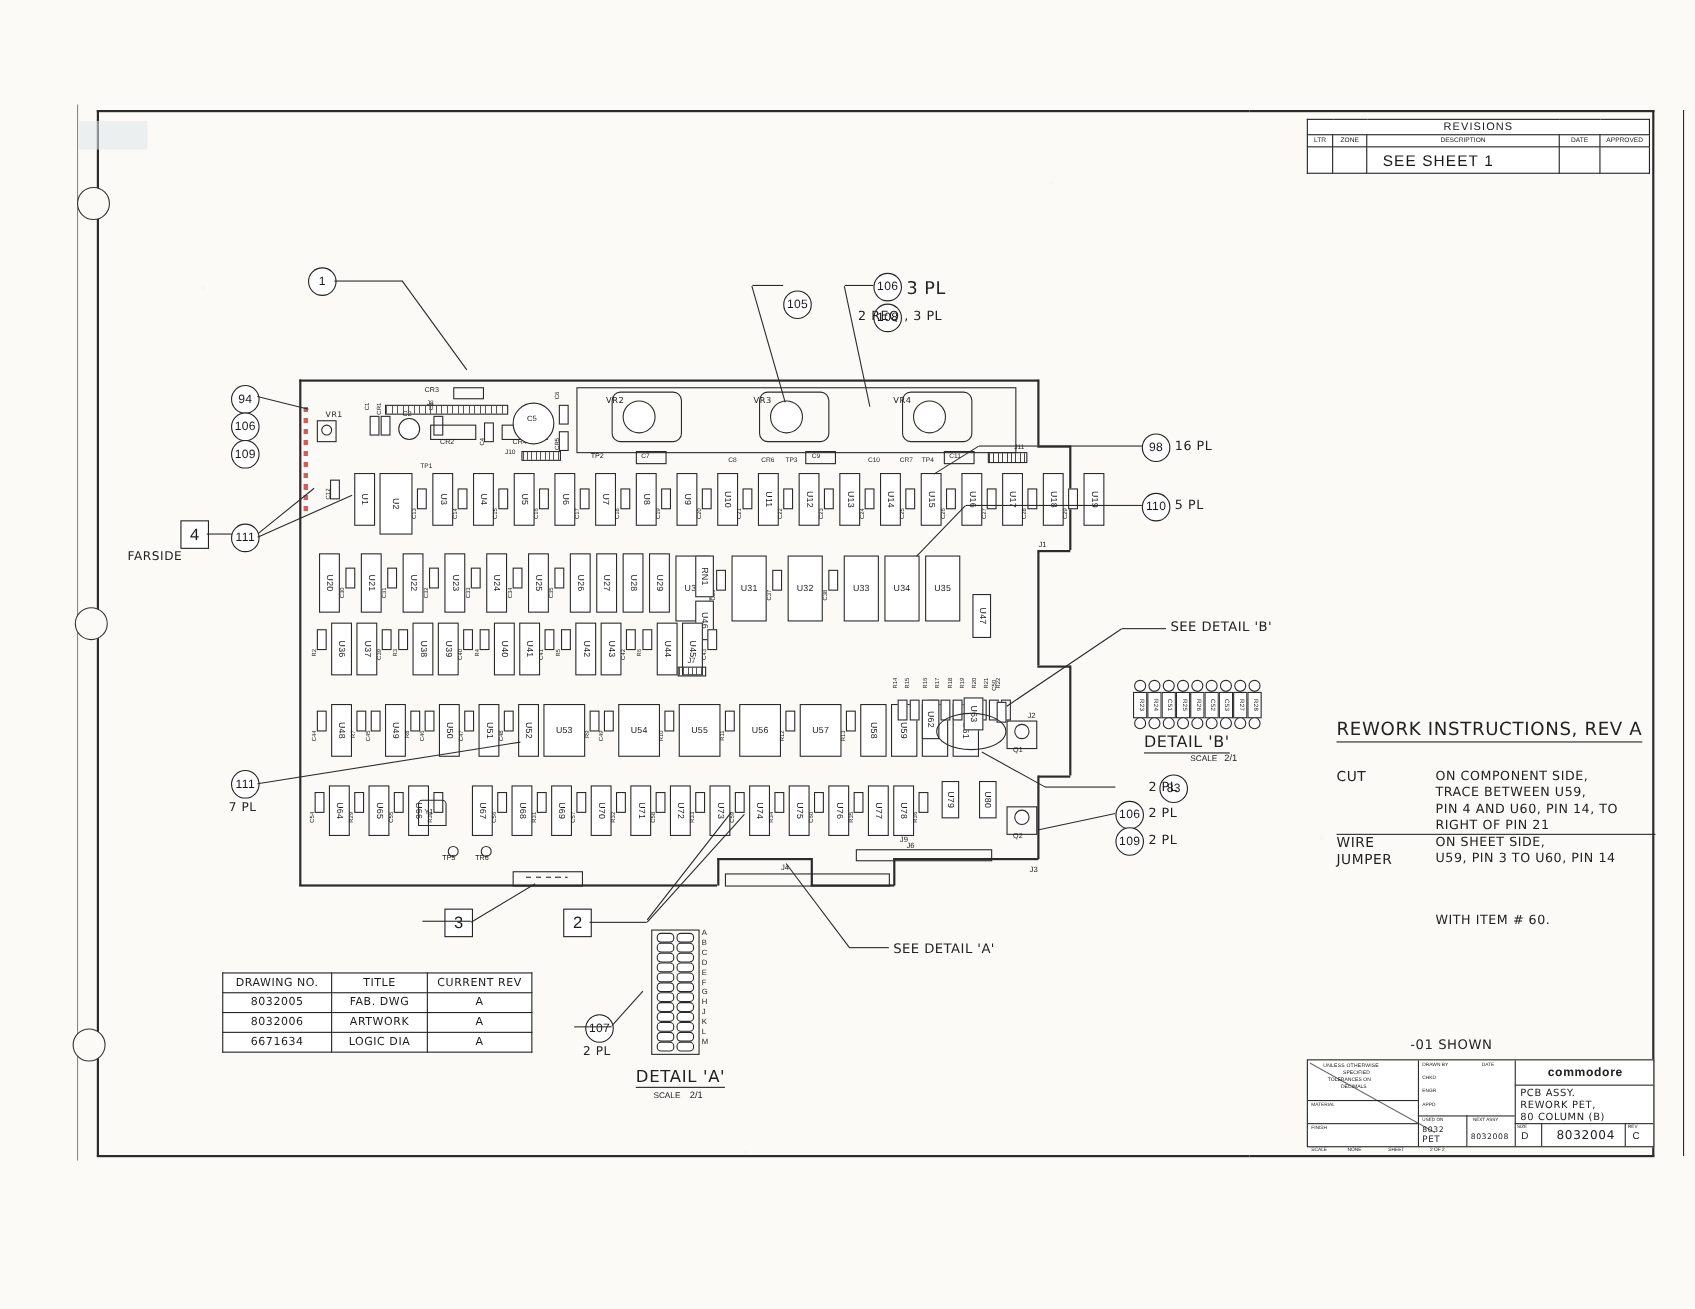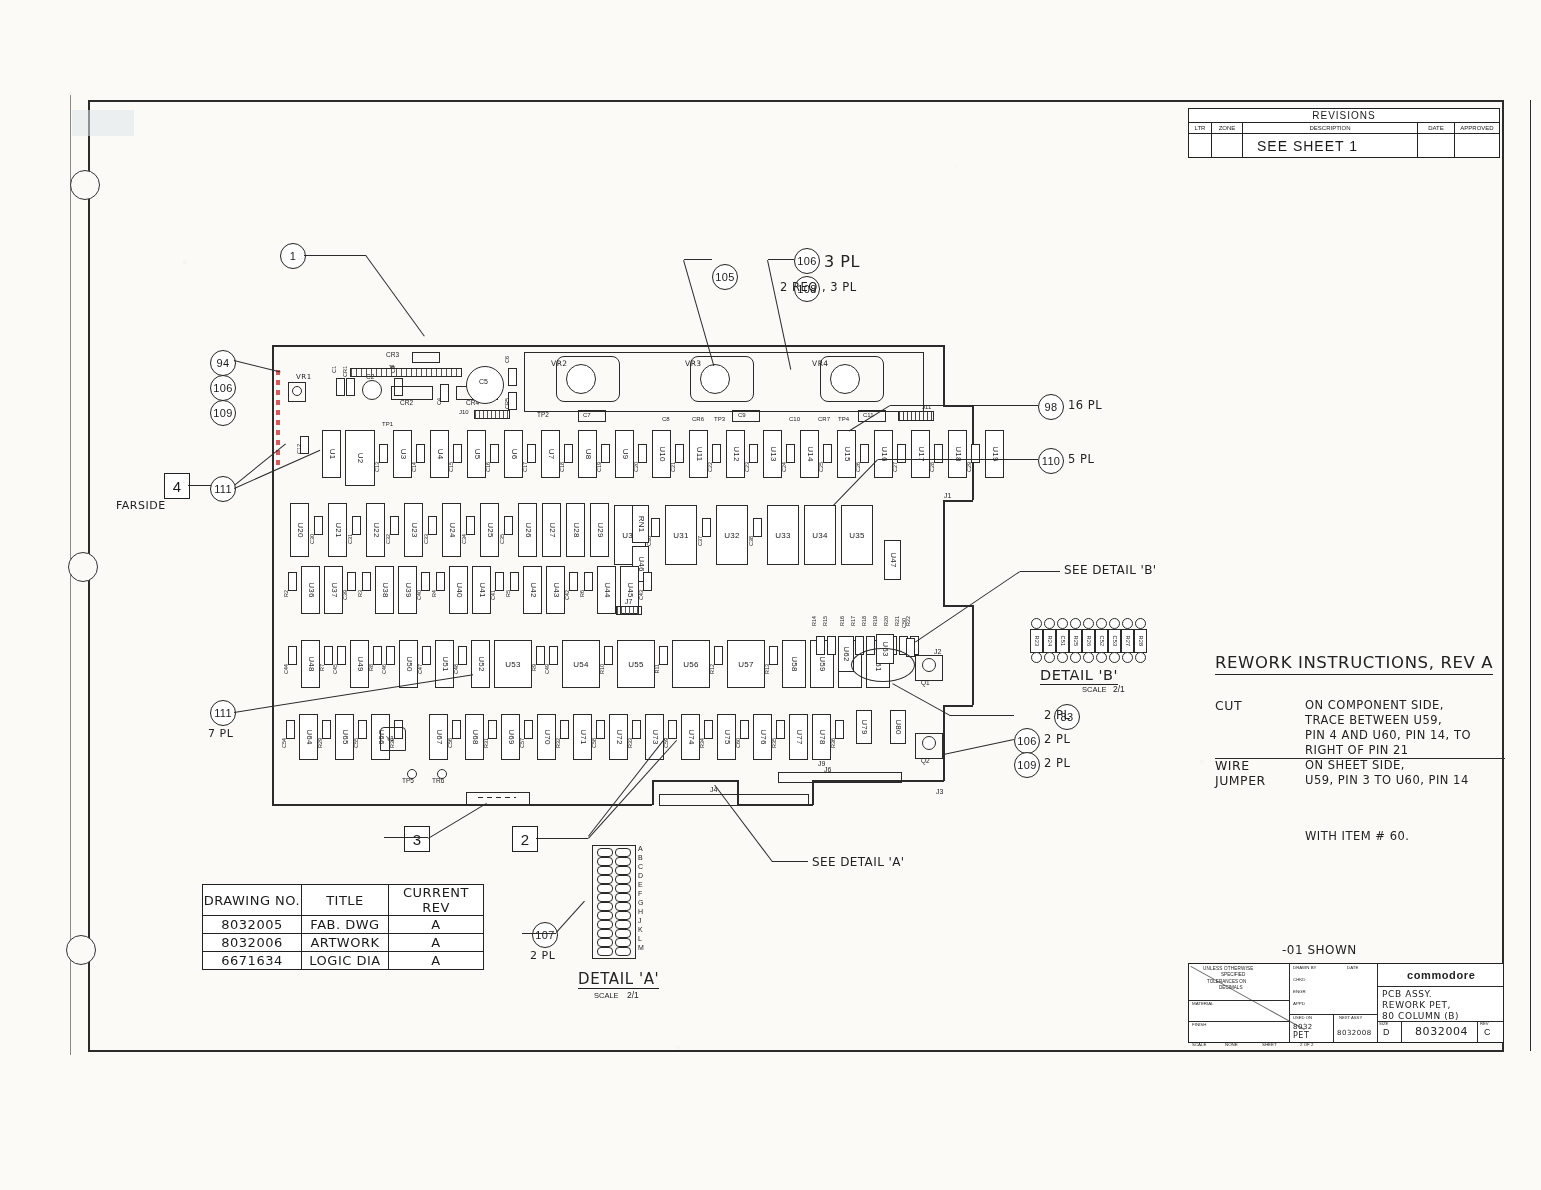--- a/index.html
+++ b/index.html
@@ -145,21 +145,21 @@
     <div class="t" style="left:194px;top:64px;font-size:9px;">D</div>
     <div class="t hand" style="left:226px;top:62px;font-size:11px;letter-spacing:.6px;">8032004</div>
     <div class="t" style="left:291px;top:58px;font-size:4.2px;">REV</div>
     <div class="t" style="left:295px;top:64px;font-size:9px;">C</div>
   </div>
   <div class="t" style="left:1192px;top:1043px;font-size:4.4px;">SCALE</div>
   <div class="t" style="left:1225px;top:1043px;font-size:4.4px;">NONE</div>
   <div class="t" style="left:1262px;top:1043px;font-size:4.4px;">SHEET</div>
   <div class="t" style="left:1300px;top:1043px;font-size:4.4px;">2 OF 2</div>
 
-  <table style="left:202px;top:884px;width:282px;font-size:13px;">
+  <table style="left:202px;top:884px;width:282px;font-size:10px;">
     <tbody>
         <tr style="height:18px;">
       <th style="width:98px;" class="hand">DRAWING NO.</th>
       <th style="width:86px;" class="hand">TITLE</th>
       <th class="hand">CURRENT REV</th>
     </tr>
     <tr style="height:18px;">
       <td class="hand">8032005</td>
       <td class="hand">FAB. DWG</td>
       <td class="hand">A</td>

